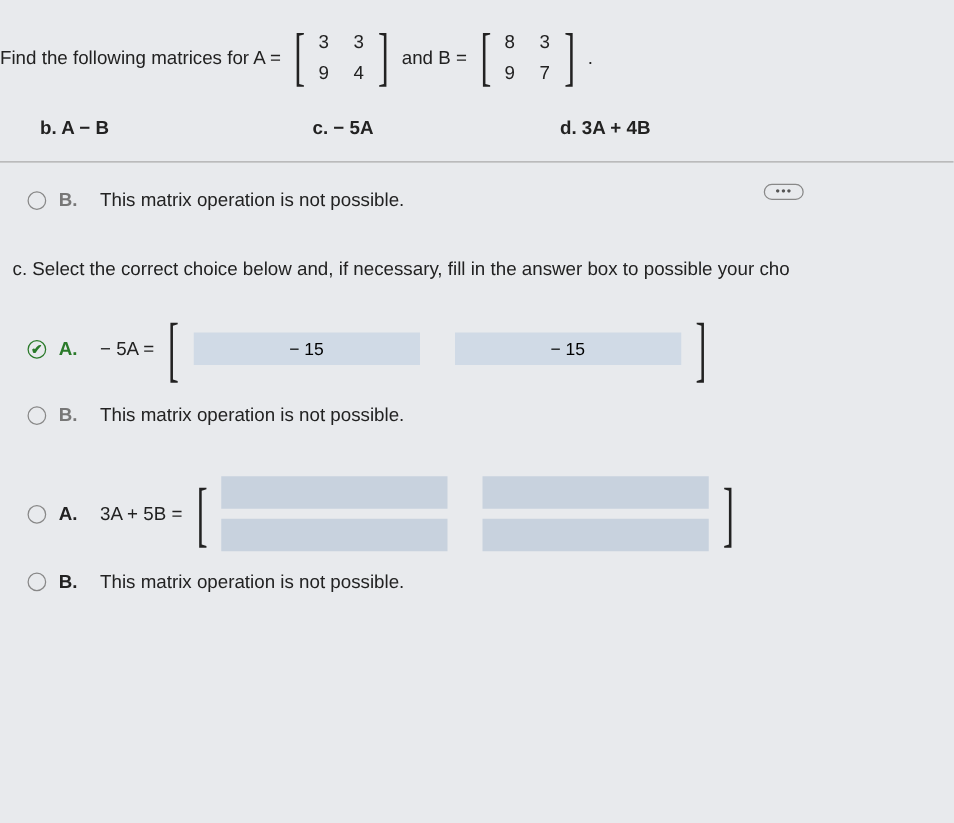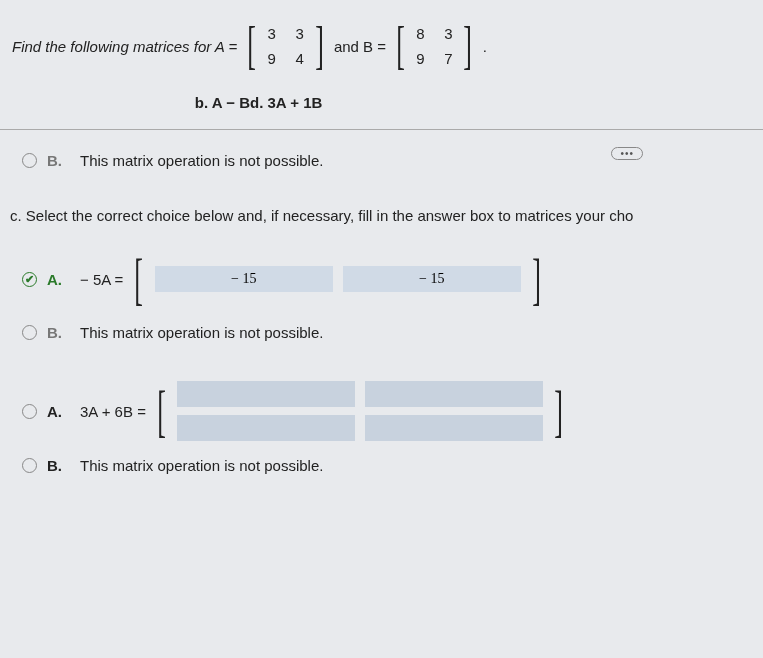--- a/index.html
+++ b/index.html
@@ -13,21 +13,21 @@
       font-size: 15px;
       position: relative;
     }
     .content { padding: 0; }
     .question-row {
       display: flex;
       align-items: center;
       padding: 20px 0 10px 0;
       flex-wrap: nowrap;
     }
-    .q-text { padding-left: 12px; font-style: italic; }
+    .q-text { padding-left: 0; }
     .matrix {
       display: inline-flex;
       align-items: center;
       margin: 0 6px;
     }
     .bracket-l, .bracket-r {
       font-size: 52px;
       font-weight: 100;
       line-height: 52px;
       transform: scaleX(0.5);
@@ -40,21 +40,21 @@
       padding: 0 4px;
     }
     .mcell { text-align: center; min-width: 14px; }
     .parts-row {
       display: flex;
       padding: 12px 0 18px 32px;
       gap: 0;
       font-weight: bold;
     }
     .part-a { width: 208px; }
-    .part-b { width: 218px; text-align: right; }
+    .part-b { width: 218px; }
     .part-c { width: 198px; }
     .part-d { }
     .divider {
       border: none;
       border-top: 1px solid #aaa;
       margin: 0 0 0 0;
     }
     .more-btn {
       position: absolute;
       right: 120px;
@@ -103,23 +103,22 @@
       align-items: center;
       gap: 6px;
     }
     .ans-matrix {
       display: inline-flex;
       align-items: center;
     }
     .ans-grid {
       display: grid;
       grid-template-columns: auto auto;
-      gap: 8px 10px;
+      gap: 8px 28px;
       padding: 0 6px;
-      font-family: Liberation Serif, serif;
     }
     .ans-cell {
       background: #d0dae6;
       min-width: 42px;
       height: 26px;
       text-align: center;
       line-height: 26px;
       font-size: 14px;
       border: none;
       font-family: inherit;
@@ -166,36 +165,37 @@
         <span class="mcell">9</span>
         <span class="mcell">7</span>
       </span>
       <span class="bracket-r">]</span>
     </span>
     <span>.</span>
   </div>
 
   <div class="parts-row">
     <span class="part-b">b. A − B</span>
-    <span class="part-d">d. 3A + 1B</span>
+    <span class="part-c">c.  − 5A</span>
+    <span class="part-d">d. 3A + 4B</span>
   </div>
 
   <hr class="divider">
   <button class="more-btn">•••</button>
 
   <div class="section">
     <div class="option-row">
       <span class="radio"></span>
       <span class="opt-letter">B.</span>
       <span>This matrix operation is not possible.</span>
     </div>
   </div>
 
   <div class="section hidden-overflow">
-    <div class="prompt-text">c. Select the correct choice below and, if necessary, fill in the answer box to matrices your cho</div>
+    <div class="prompt-text">c. Select the correct choice below and, if necessary, fill in the answer box to possible your cho</div>
 
     <div class="option-row">
       <span class="radio checked"></span>
       <span class="opt-letter sel">A.</span>
       <span class="inline-eq">
         <span>− 5A =</span>
         <span class="ans-matrix">
           <span class="big-bracket-l">[</span>
           <span class="ans-grid">
             <input class="ans-cell" value="− 15" style="">
@@ -212,21 +212,21 @@
       <span>This matrix operation is not possible.</span>
     </div>
   </div>
 
   <div class="section sect-d hidden-overflow">
 
     <div class="option-row">
       <span class="radio"></span>
       <span class="opt-letter" style="color:#222">A.</span>
       <span class="inline-eq">
-        <span>3A + 6B =</span>
+        <span>3A + 5B =</span>
         <span class="ans-matrix">
           <span class="big-bracket-l">[</span>
           <span class="ans-grid">
             <input class="ans-cell empty" style="">
             <input class="ans-cell empty" style="">
             <input class="ans-cell empty" style="">
             <input class="ans-cell empty" style="">
           </span>
           <span class="big-bracket-r">]</span>
         </span>

